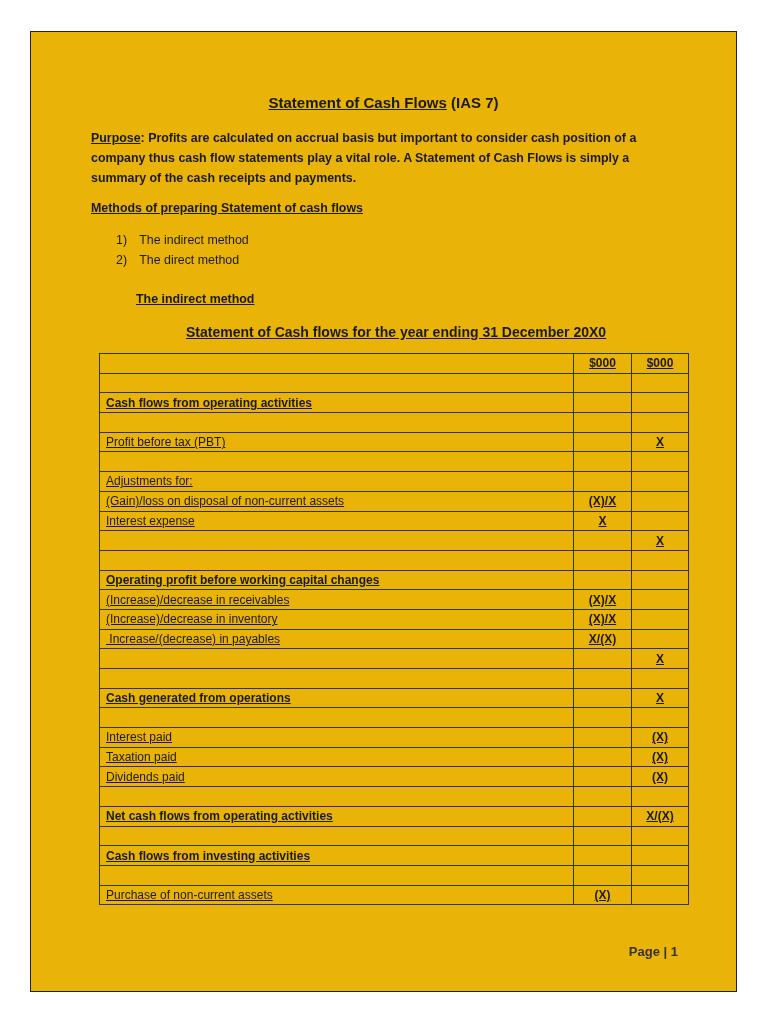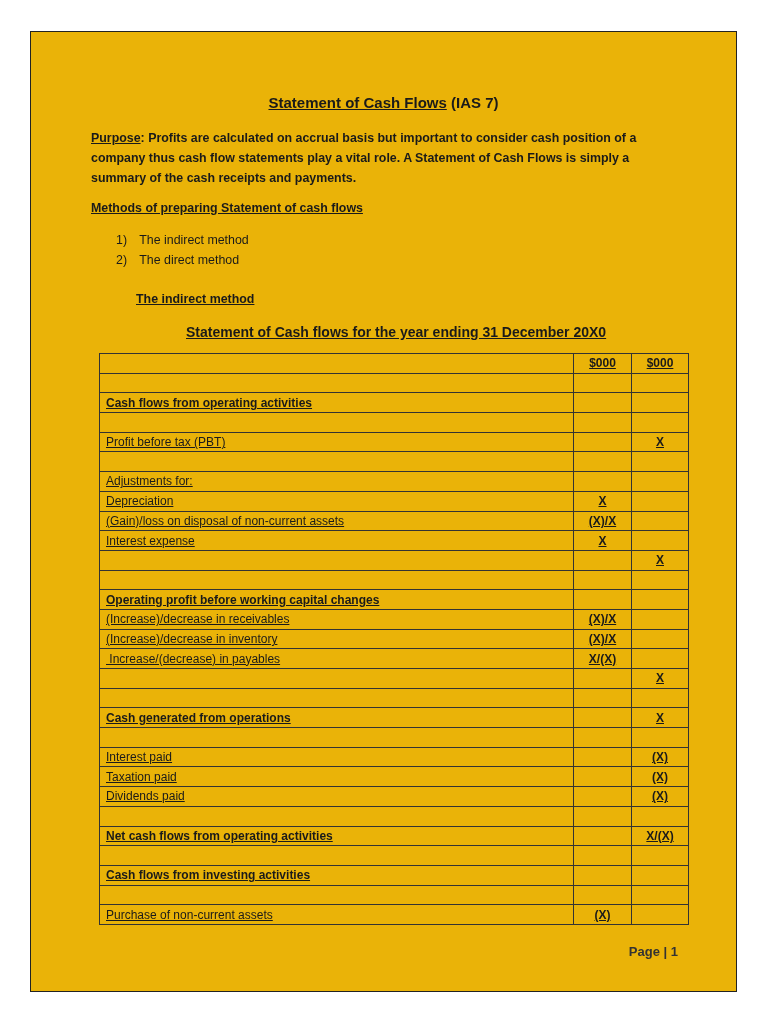--- a/index.html
+++ b/index.html
@@ -82,25 +82,20 @@
           <td class="c1" style="white-space: pre;"></td>
           <td class="c2"></td>
           <td class="c3"></td>
         </tr>
         <tr>
           <td class="c1" style="white-space: pre;">Adjustments for:</td>
           <td class="c2"></td>
           <td class="c3"></td>
         </tr>
         <tr>
-          <td class="c1" style="white-space: pre;">Depreciation</td>
-          <td class="c2">X</td>
-          <td class="c3"></td>
-        </tr>
-        <tr>
           <td class="c1" style="white-space: pre;">(Gain)/loss on disposal of non-current assets</td>
           <td class="c2">(X)/X</td>
           <td class="c3"></td>
         </tr>
         <tr>
           <td class="c1" style="white-space: pre;">Interest expense</td>
           <td class="c2">X</td>
           <td class="c3"></td>
         </tr>
         <tr>

